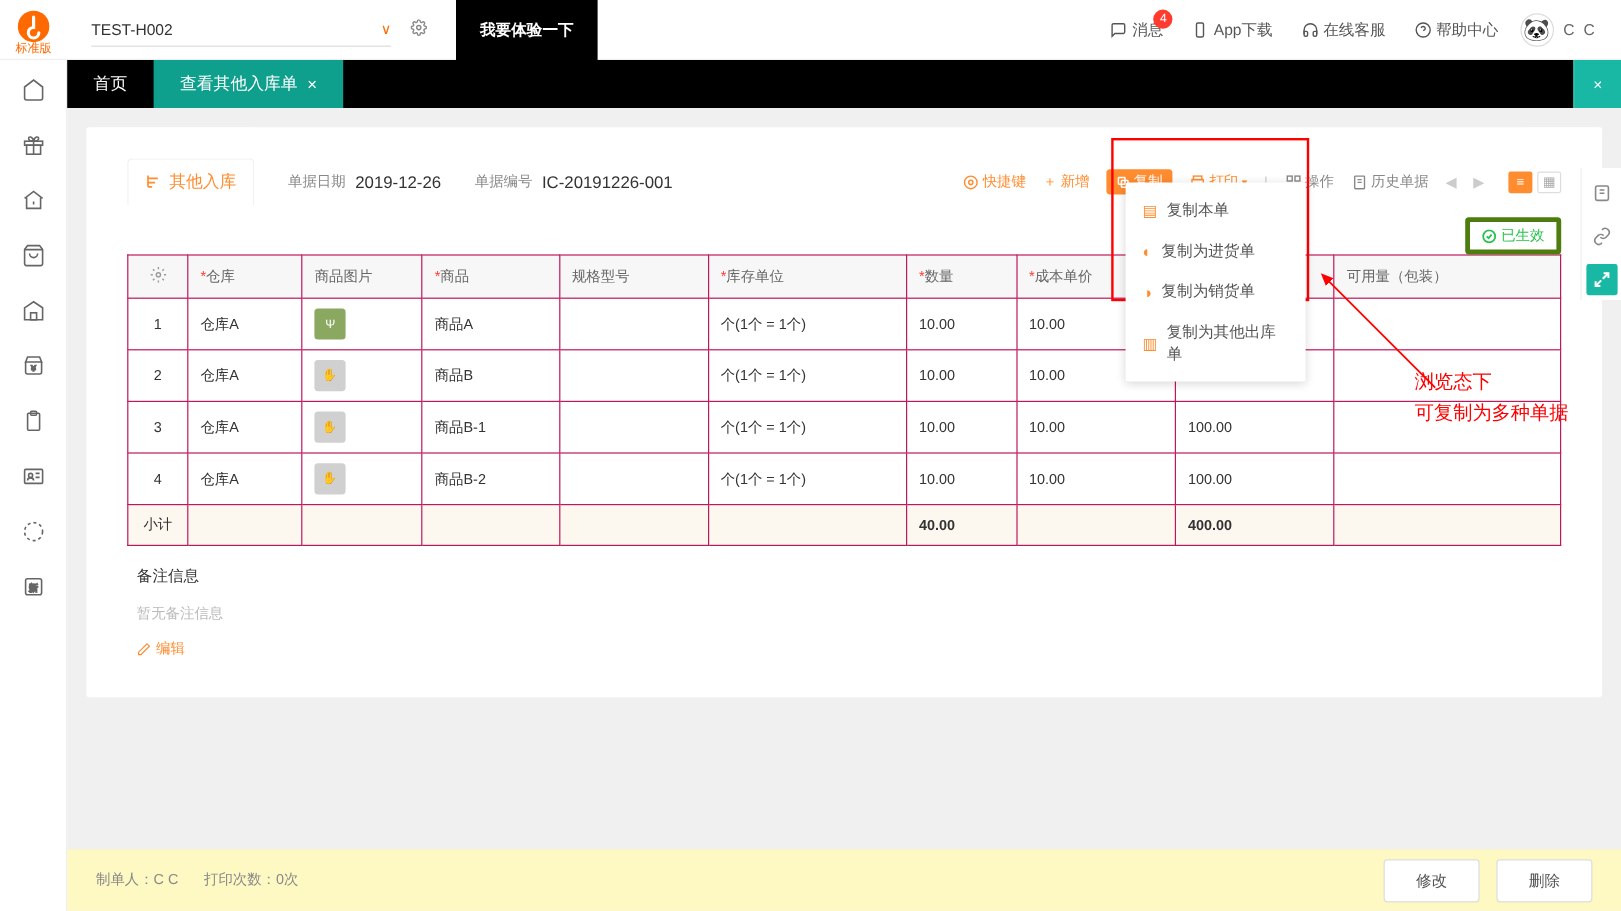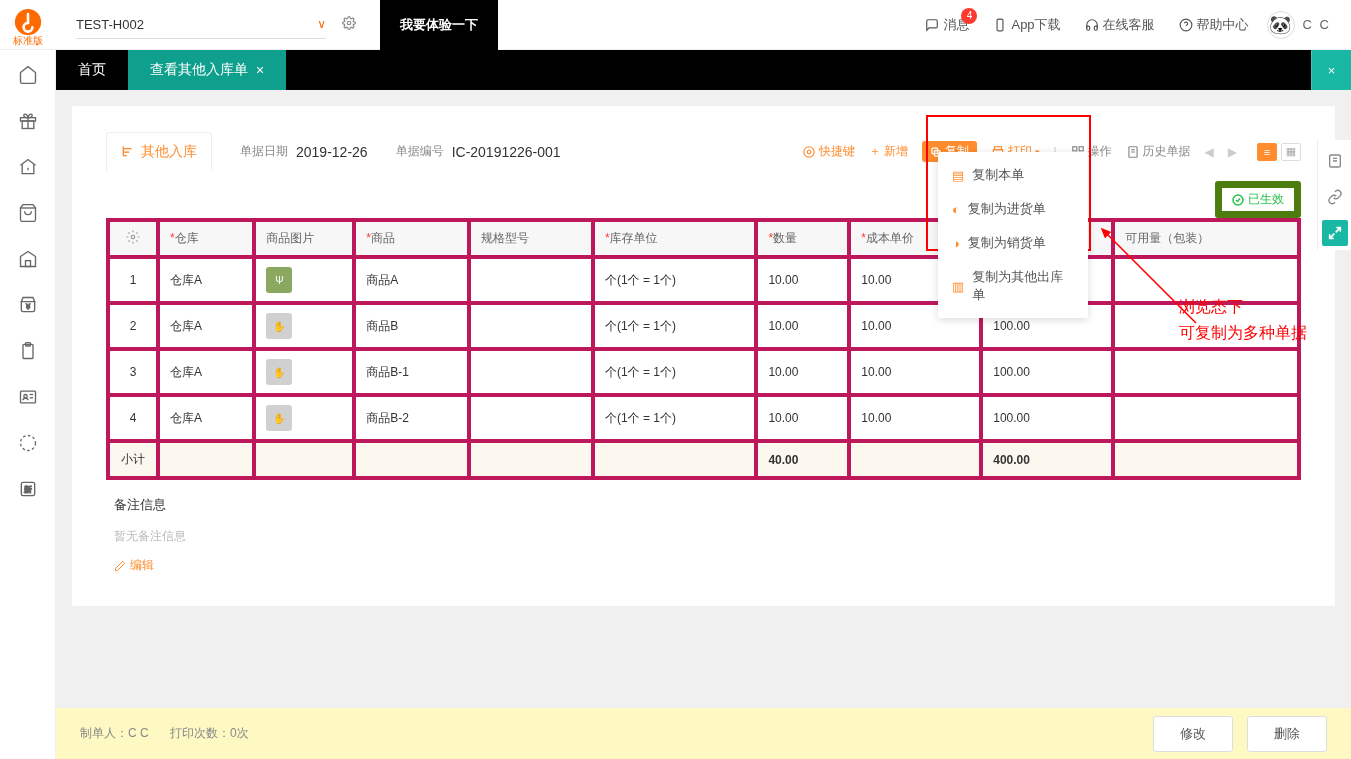--- a/index.html
+++ b/index.html
@@ -50,51 +50,51 @@
 .grid-toggle.off { border:1px solid #ddd; color:#aaa;}
 .annotation-box { position:absolute; border:2px solid #ff0000; width:165px; height:136px; top:-7px; left:838px; pointer-events:none; }
 
 
 .copy-menu { position:absolute; top:30px; left:850px; width:150px; background:#fff; box-shadow:0 2px 8px rgba(0,0,0,0.15); border-radius:2px; padding:6px 0; z-index:10;}
 .copy-menu .mi { display:flex; align-items:center; gap:8px; padding:8px 14px; color:#555; font-size:13px;}
 .copy-menu .mi .mico { color:#ff8c2e;}
 
 
 .statusrow { display:flex; justify-content:flex-end; padding:10px 18px 0;}
-.status-chip { border:7px solid #4d7c0f; color:#27c24c; padding:3px 10px; border-radius:3px; display:flex; align-items:center; gap:4px; font-size:12px;}
+.status-chip { border:4px solid #4d7c0f; color:#27c24c; padding:3px 10px; border-radius:3px; display:flex; align-items:center; gap:4px; font-size:12px;}
 
 
 .fields-row { display:flex; padding:16px 26px 22px; gap:360px;}
 .field { display:flex; align-items:center; gap:14px; font-size:13px;}
 .field .req { color:#ff3b30; margin-right:2px;}
 .field .lbl { color:#666;}
 .field .val { color:#333;}
 
 
 .tbl-wrap { padding:0 18px;}
 table { width:100%; border-collapse:collapse; font-size:12px;}
-th,td { border:4px solid #be185d; padding:8px 10px; text-align:left; }
+th,td { border:1px solid #be185d; padding:8px 10px; text-align:left; }
 thead th { background:#f7f7f7; color:#666; font-weight:normal; height:36px;}
 thead th .req { color:#ff3b30;}
 .col-idx { width:50px; text-align:center;}
 .col-gear { width:50px; text-align:center; color:#999;}
 .img-cell { width:100px;}
 .prod-thumb { width:26px; height:26px; background:#8aa860; border-radius:3px; display:inline-flex; align-items:center; justify-content:center; color:#fff; font-size:10px;}
 .prod-thumb.grey { background:#d0d0d0; color:#fff;}
 tbody tr.subtotal td { background:#fdf8ef; font-weight:bold;}
 tbody tr.subtotal .lbl-sub { font-weight:normal; text-align:center;}
 
 
 .remarks { padding:16px 26px;}
 .remarks h4 { font-size:13px; font-weight:normal; color:#333; margin-bottom:14px;}
 .remarks .empty { color:#bbb; font-size:12px; margin-bottom:12px;}
 .edit-link { color:#ff8c2e; font-size:12px; display:flex; align-items:center; gap:4px;}
 
 
-.annot-text { position:absolute; top:244px; left:1123px; color:#ff0000; font-size:16px; line-height:1.6; z-index:20;}
+.annot-text { position:absolute; top:256px; left:1123px; color:#ff0000; font-size:16px; line-height:1.6; z-index:20;}
 .arrow-svg { position:absolute; top:123px; left:1000px; z-index:19; pointer-events:none;}
 
 
 .footer { height:52px; background:#fef9c3; border-top:1px solid #eee; display:flex; align-items:center; padding:0 24px;}
 .footer .info { color:#888; font-size:12px;}
 .footer .info .gap { margin-left:18px;}
 .footer .actions { margin-left:auto; display:flex; gap:14px;}
 .footer .btn { border:1px solid #ddd; background:#fff; padding:8px 26px; border-radius:3px; color:#555; font-size:13px;}
 
 

